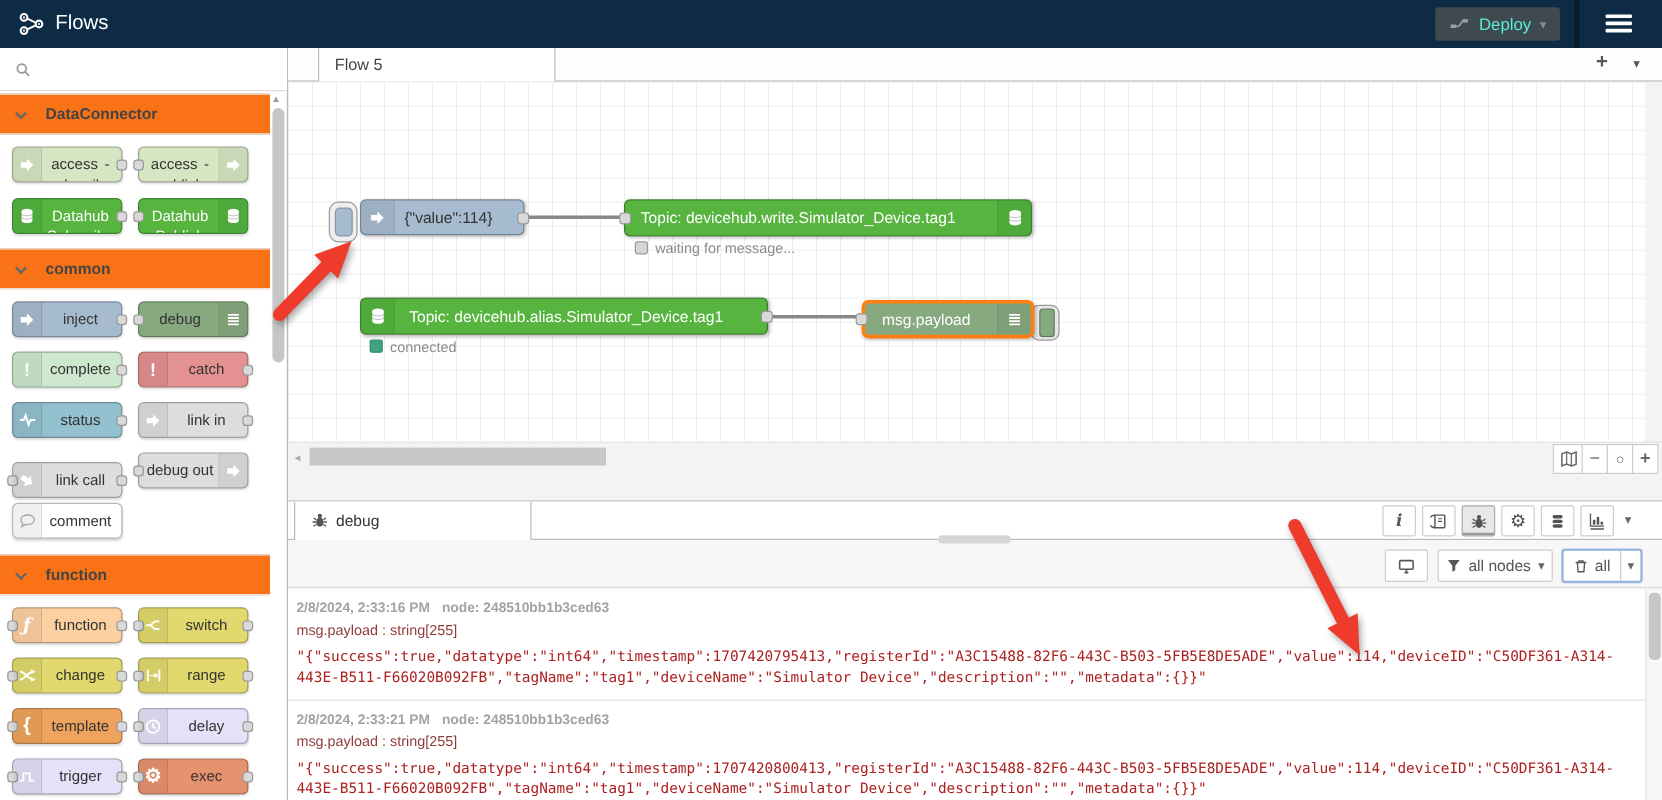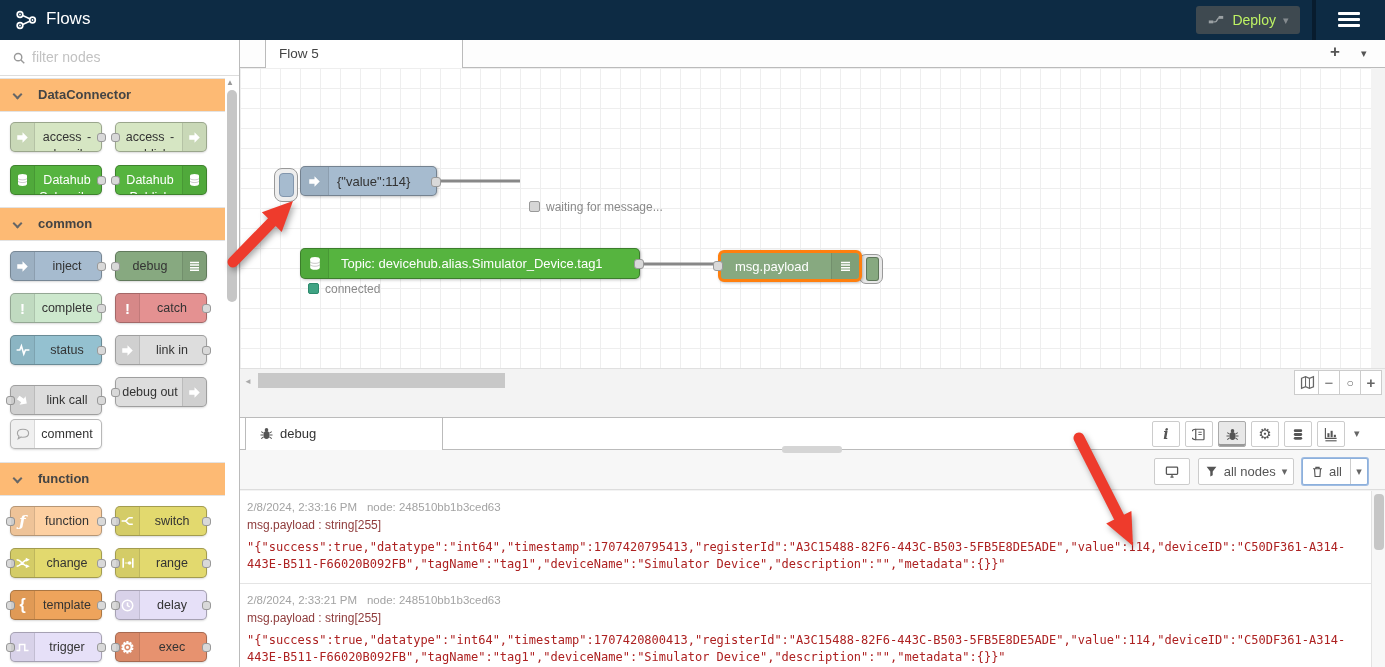--- a/index.html
+++ b/index.html
@@ -5,33 +5,33 @@
   * { margin:0; padding:0; box-sizing:border-box; }
   html,body { width:1385px; height:667px; overflow:hidden; font-family:"Liberation Sans",sans-serif; background:#f3f3f3; }
   #app { position:absolute; left:0; top:0; width:1291px; height:667px; }
 
   
   .app-header { position:absolute; left:0; top:0; width:1385px; height:40px; background:#0d2b44; z-index:20; }
   .logo { position:absolute; left:14px; top:8px; width:24px; height:24px; }
   .app-title { position:absolute; left:46px; top:9px; color:#fff; font-size:17px; }
   .deploy-btn { position:absolute; left:1196px; top:6px; width:104px; height:28px; background:#3e4950; border-radius:3px;
     display:flex; align-items:center; justify-content:center; gap:7px; cursor:pointer; }
-  .deploy-label { color:#bef264; font-size:14px; }
+  .deploy-label { color:#5eead4; font-size:14px; }
   .deploy-caret { color:#858b8f; font-size:11px; }
   .header-divider { position:absolute; left:1312px; top:0; width:4px; height:40px; background:#081c2e; }
   .hamburger { position:absolute; left:1338px; top:12px; width:22px; cursor:pointer; }
   .hamburger span { display:block; width:22px; height:3px; background:#fff; margin-bottom:3px; border-radius:1px; }
 
   
   .palette { position:absolute; left:0; top:40px; width:240px; height:627px; background:#fff; border-right:1px solid #bbb; z-index:10; }
   .search-box { position:absolute; left:0; top:0; width:239px; height:36px; background:#fff; border-bottom:1px solid #ddd; }
   .search-box svg { position:absolute; left:12px; top:11px; }
   .search-input { position:absolute; left:32px; top:4px; width:180px; height:26px; border:none; outline:none; font-size:14px; color:#555; font-family:"Liberation Sans",sans-serif; }
   .search-input::placeholder { color:#c2c2c2; }
-  .sec-header { position:absolute; left:0; width:225px; height:34px; background:#fdba74; border-bottom:1px solid #e3e3e3; border-top:1px solid #e3e3e3; }
+  .sec-header { position:absolute; left:0; width:225px; height:34px; background:#f97316; border-bottom:1px solid #e3e3e3; border-top:1px solid #e3e3e3; }
   .sec-header .chev { position:absolute; left:14px; top:12px; width:7px; height:7px; border-right:2px solid #666; border-bottom:2px solid #666; transform:rotate(45deg); }
   .sec-header .sec-label { position:absolute; left:38px; top:8px; font-size:13px; font-weight:bold; color:#444; }
   .pnode { position:absolute; width:92px; height:30px; border:1px solid rgba(0,0,0,0.28); border-radius:5px; box-shadow:0 1px 2px rgba(0,0,0,0.15); cursor:move; }
   .icon-box { position:absolute; top:0; bottom:0; width:24px; background:rgba(0,0,0,0.06); display:flex; align-items:center; justify-content:center; }
   .icon-left  > .icon-box { left:0;  border-right:1px solid rgba(0,0,0,0.1); border-radius:4px 0 0 4px; }
   .icon-right > .icon-box { right:0; border-left:1px solid rgba(0,0,0,0.1);  border-radius:0 4px 4px 0; }
   .pnode-label { position:absolute; left:25px; right:3px; top:0; bottom:0; display:flex; align-items:center; justify-content:center; font-size:12.5px; color:#333; overflow:hidden; white-space:nowrap; }
   .icon-right > .pnode-label { left:3px; right:25px; }
   .two-line > .pnode-label { display:block; text-align:center; padding-top:6px; line-height:17px; white-space:normal; word-spacing:2px; }
   .t-white > .pnode-label { color:#fff; }
@@ -95,21 +95,21 @@
   .drag-handle { position:absolute; left:782px; top:446px; width:60px; height:7px; background:#d5d5d5; border-radius:3px; z-index:6; cursor:row-resize; }
   .dbg-toolbar { position:absolute; left:240px; top:450px; width:1145px; height:40px; background:#f7f7f7; border-bottom:1px solid #ddd; }
   .ft-btn { position:absolute; top:8px; height:27px; background:#fff; border:1px solid #ccc; border-radius:2px; display:flex; align-items:center; justify-content:center; gap:6px; color:#555; font-size:13px; cursor:pointer; }
   .monitor-btn { left:914px; width:36px; }
   .filter-btn { left:958px; width:96px; }
   .clear-group { position:absolute; left:1062px; top:8px; height:27px; background:#fff; border:1px solid #8cb0dc; border-radius:2px; box-shadow:0 0 0 1px rgba(90,140,210,0.55); display:flex; cursor:pointer; }
   .clear-main { display:flex; align-items:center; gap:5px; padding:0 8px; color:#555; font-size:13px; }
   .clear-caret { width:17px; display:flex; align-items:center; justify-content:center; border-left:1px solid #ccc; color:#666; font-size:11px; }
   .dbg-messages { position:absolute; left:240px; top:491px; width:1131px; height:176px; background:#fff; overflow:hidden; }
   .msg { padding:10px 0 10px 7px; border-bottom:1px solid #e4e4e4; }
-  .msg-meta { font-size:11.5px; color:#a3a3a3; }
+  .msg-meta { font-size:11.5px; color:#a3a3a3;font-weight:bold; }
   .msg-node { margin-left:10px; }
   .msg-prop { margin-top:5px; font-size:12px; color:#8f3c3c; }
   .msg-payload { margin-top:7px; font-family:"DejaVu Sans Mono",monospace; font-size:12px; line-height:17px; color:#ad2121; width:1101px; word-break:break-all; }
   .dbg-vscroll { position:absolute; left:1371px; top:491px; width:14px; height:176px; background:#f7f7f7; border-left:1px solid #e3e3e3; }
   .dbg-vscroll .thumb { position:absolute; left:2px; top:3px; width:10px; height:56px; background:#c6c6c6; border-radius:4px; }
 
   
   .arrows { position:absolute; left:0; top:0; z-index:60; pointer-events:none; filter:drop-shadow(2px 3px 3px rgba(0,0,0,0.35)); }
 </style>
 </head>
@@ -144,21 +144,20 @@
         <span></span>
       </div>
   </div>
 
   <div class="palette">
     <div class="search-box">
       <svg width="14" height="14" viewBox="0 0 16 16">
         <circle cx="7" cy="7" r="4.2" fill="none" stroke="#999" stroke-width="1.6"></circle>
         <path d="M10.2 10.2L14 14" stroke="#999" stroke-width="1.6"></path>
       </svg>
-      <input class="search-input" placeholder="filter nodes" style="">
     </div>
 
     <div class="sec-header" style="top:38px">
       <span class="chev"></span>
       <span class="sec-label">DataConnector</span>
     </div>
 
     <div class="pnode c-access icon-left two-line" style="left:10px;top:82px">
       <span class="port port-r"></span>
       <div class="icon-box">
@@ -388,20 +387,31 @@
     <div class="cnode node-inject icon-left">
       <div class="icon-box">
         <svg width="15" height="15" viewBox="0 0 20 20">
             <path d="M3 7h7V3l7 7-7 7v-4H3z" fill="#fff"></path>
           </svg>
       </div>
       <span class="cnode-label" style="left:36px;color:#333">{"value":114}</span>
       <span class="cport" style="right:-5px;top:10px"></span>
     </div>
 
+    <div class="cnode node-write icon-right">
+      <div class="icon-box">
+        <svg width="16" height="17" viewBox="0 0 20 20">
+            <ellipse cx="10" cy="4.6" rx="6" ry="2.6" fill="#fff"></ellipse>
+            <path d="M4 4.6v10.6c0 1.5 2.7 2.7 6 2.7s6-1.2 6-2.7V4.6" fill="#fff"></path>
+            <path d="M4 8.2c1.2 1 3.4 1.6 6 1.6s4.8-.6 6-1.6M4 11.8c1.2 1 3.4 1.6 6 1.6s4.8-.6 6-1.6" stroke="rgba(0,0,0,0.28)" fill="none"></path>
+          </svg>
+      </div>
+      <span class="cnode-label" style="left:13px;color:#fff">Topic: devicehub.write.Simulator_Device.tag1</span>
+      <span class="cport" style="left:-5px;top:10px"></span>
+    </div>
     <span class="status-dot" style="left:289px;top:133px;background:#d6d6d6"></span>
     <span class="status-text" style="left:306px;top:132px">waiting for message...</span>
 
     <div class="cnode node-alias icon-left">
       <div class="icon-box">
         <svg width="16" height="17" viewBox="0 0 20 20">
             <ellipse cx="10" cy="4.6" rx="6" ry="2.6" fill="#fff"></ellipse>
             <path d="M4 4.6v10.6c0 1.5 2.7 2.7 6 2.7s6-1.2 6-2.7V4.6" fill="#fff"></path>
             <path d="M4 8.2c1.2 1 3.4 1.6 6 1.6s4.8-.6 6-1.6M4 11.8c1.2 1 3.4 1.6 6 1.6s4.8-.6 6-1.6" stroke="rgba(0,0,0,0.28)" fill="none"></path>
           </svg>

